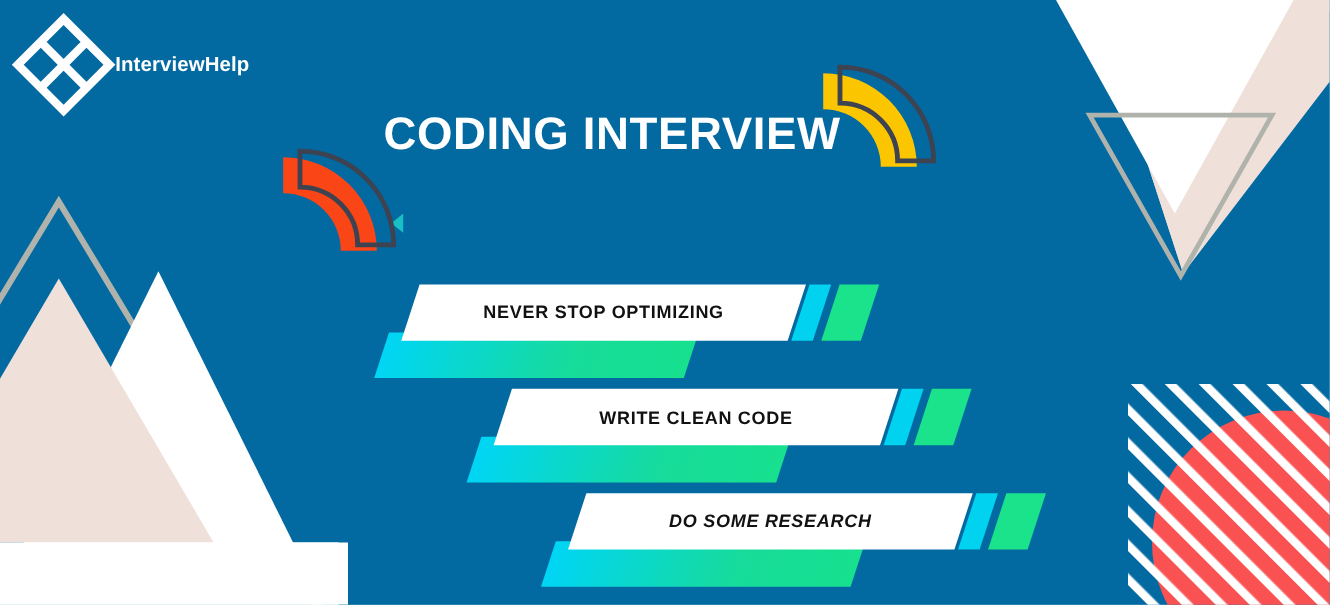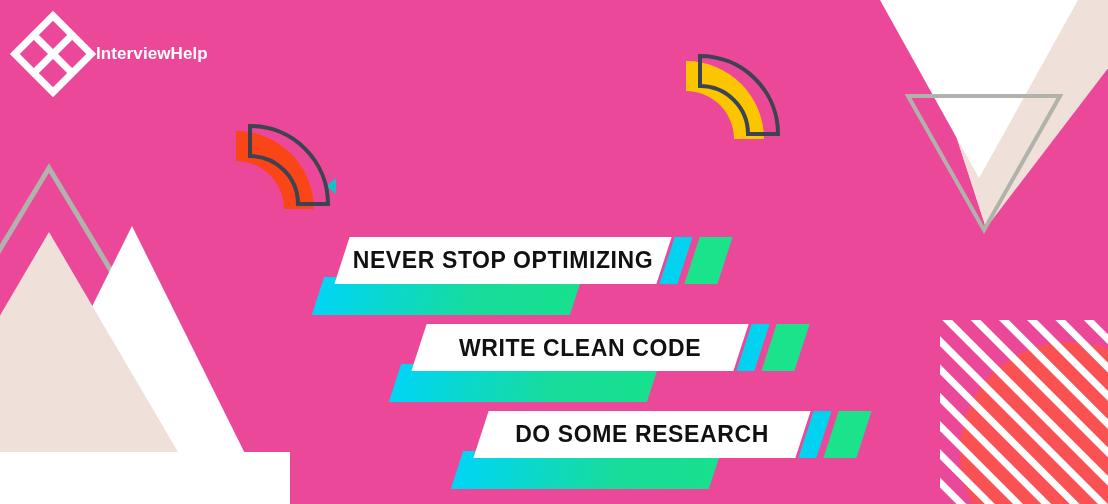--- a/index.html
+++ b/index.html
@@ -4,21 +4,21 @@
 <style>
   html,body{margin:0;padding:0;}
   body{
     width:1108px;height:504px;
     font-family:"Liberation Sans",sans-serif;
     overflow:hidden;
   }
   #stage{
     position:relative;
     width:1108px;height:504px;
-    background:#ec4899;
+    background:#0369a1;
     overflow:hidden;
   }
   .layer{position:absolute;top:0;left:0;width:1108px;height:504px;}
 
   
   #logo{
     position:absolute;left:14px;top:14px;
     width:230px;height:80px;
     display:flex;align-items:center;
   }
@@ -63,21 +63,21 @@
     height:38px;
     transform:skewX(-18deg);
     background:linear-gradient(90deg,#00d5f5 0%,#17dc9b 62%,#17e08e 100%);
   }
   .blabel{
     position:absolute;
     height:47px;
     line-height:47px;
     color:#111111;
     font-weight:bold;
-    font-size:23px;
+    font-size:15px;
     letter-spacing:0.6px;
     white-space:nowrap;
     text-align:center;
   }
   svg{display:block;overflow:visible;}
 </style>
 </head>
 <body>
 
 <div id="stage">
@@ -132,20 +132,21 @@
           <rect x="12" y="12" width="54" height="54" fill="none" stroke="#ffffff" stroke-width="7"></rect>
           <line x1="39" y1="12" x2="39" y2="66" stroke="#ffffff" stroke-width="7"></line>
           <line x1="12" y1="39" x2="66" y2="39" stroke="#ffffff" stroke-width="7"></line>
         </g>
       </svg>
     </div>
     <div id="logo-text">InterviewHelp</div>
   </div>
 
   <div id="heading">
+    <span class="l1">CODING INTERVIEW</span>
   </div>
 
   <div class="banner" style="left:0;top:0;">
     <div class="bar" style="left:318px;top:277px;width:258px;"></div>
     <div class="slab white" style="left:342px;top:237px;width:322px;"></div>
     <div class="slab cyan" style="left:667px;top:237px;width:18px;"></div>
     <div class="slab green" style="left:692px;top:237px;width:33px;"></div>
     <div class="blabel" style="left:342px;top:237px;width:322px;">NEVER STOP OPTIMIZING</div>
   </div>
 
@@ -155,16 +156,16 @@
     <div class="slab cyan" style="left:744px;top:324px;width:18px;"></div>
     <div class="slab green" style="left:769px;top:324px;width:33px;"></div>
     <div class="blabel" style="left:419px;top:325px;width:322px;">WRITE CLEAN CODE</div>
   </div>
 
   <div class="banner" style="left:0;top:0;">
     <div class="bar" style="left:457px;top:451px;width:258px;"></div>
     <div class="slab white" style="left:481px;top:411px;width:322px;"></div>
     <div class="slab cyan" style="left:806px;top:411px;width:18px;"></div>
     <div class="slab green" style="left:831px;top:411px;width:33px;"></div>
-    <div class="blabel" style="left:481px;top:411px;width:322px;">DO SOME RESEARCH</div>
+    <div class="blabel" style="left:481px;top:411px;width:322px;font-style:italic;">DO SOME RESEARCH</div>
   </div>
 
 </div>
 
 </body></html>

